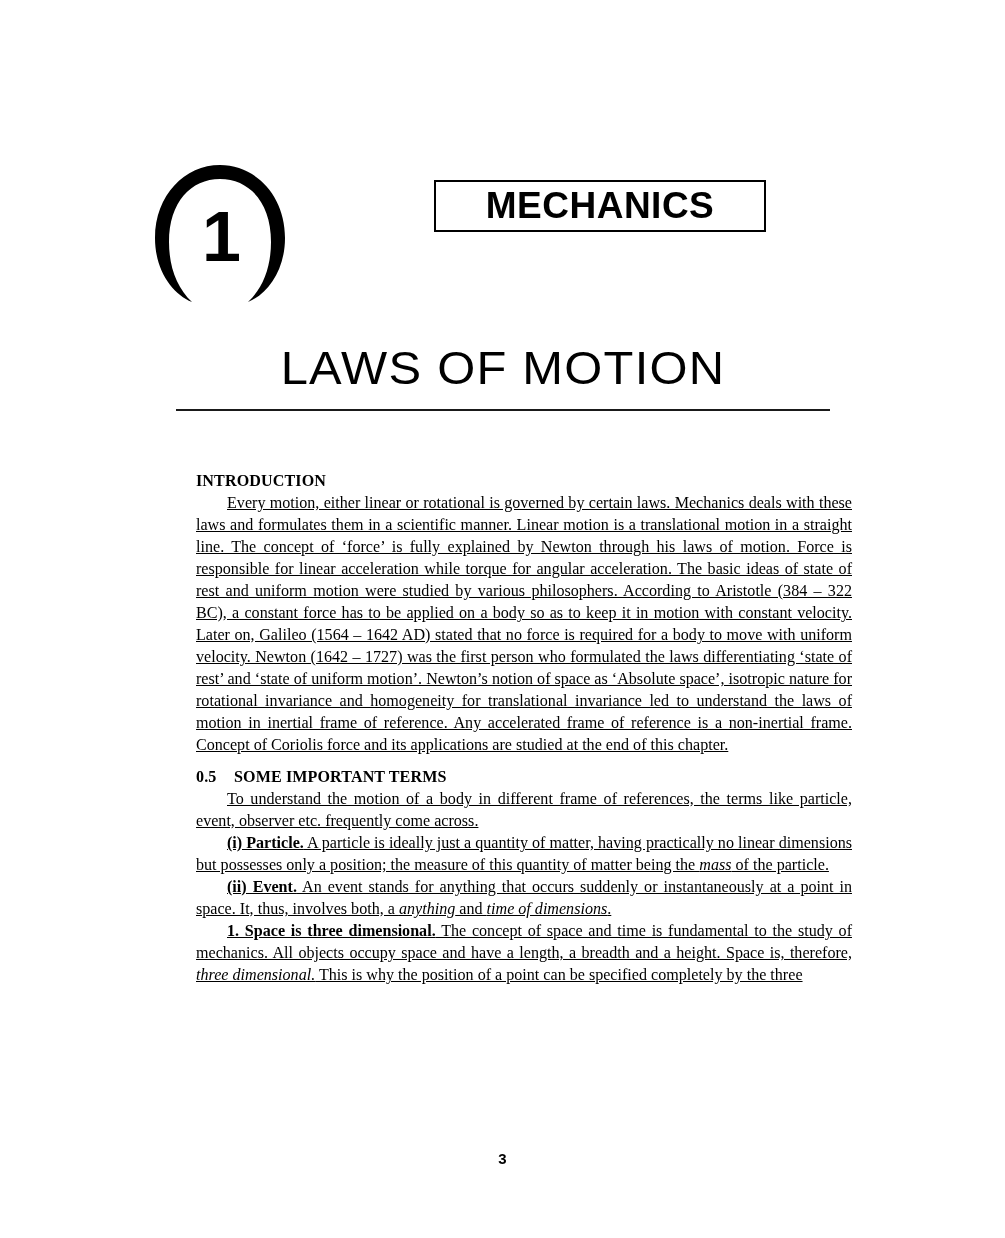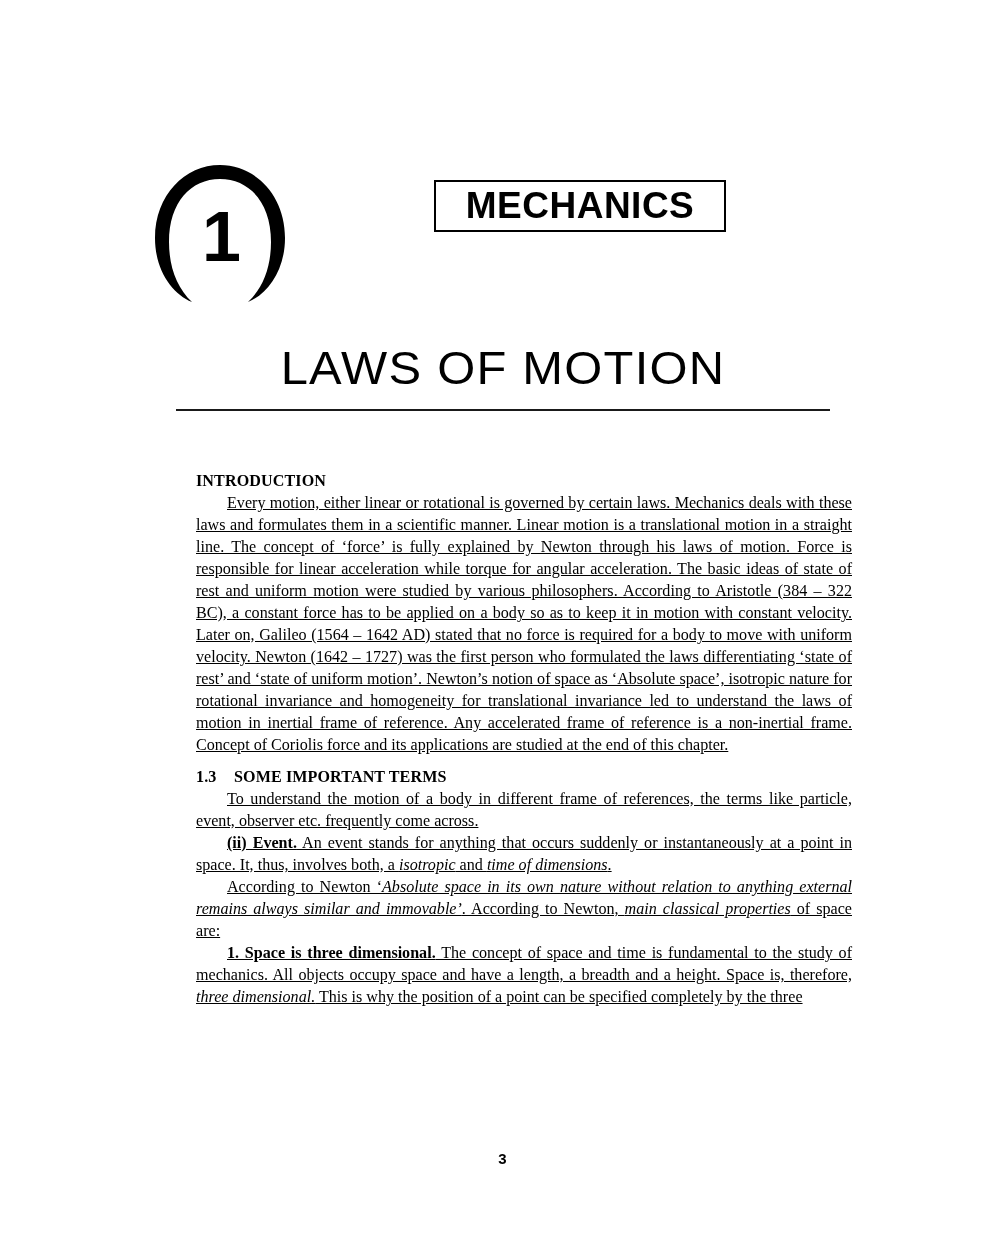--- a/index.html
+++ b/index.html
@@ -52,21 +52,21 @@
     padding-top: 4px;
     box-sizing: border-box;
     pointer-events: none;
   }
 
   
   .mechanics-box {
     position: absolute;
     left: 434px;
     top: 180px;
-    width: 292px;
+    width: 332px;
     height: 52px;
     border: 2px solid #000000;
     box-sizing: border-box;
     display: flex;
     align-items: center;
     justify-content: center;
     background: #ffffff;
   }
   .mechanics-label {
     font-family: "Liberation Sans", "DejaVu Sans", sans-serif;
@@ -186,30 +186,30 @@
 
   <div class="doc-title">LAWS OF MOTION</div>
   <div class="title-rule"></div>
 
   <div class="content">
 
     <div class="intro-heading">INTRODUCTION</div>
     <p class="para">Every motion, either linear or rotational is governed by certain laws. Mechanics deals with these laws and formulates them in a scientific manner. Linear motion is a translational motion in a straight line. The concept of ‘force’ is fully explained by Newton through his laws of motion. Force is responsible for linear acceleration while torque for angular acceleration. The basic ideas of state of rest and uniform motion were studied by various philosophers. According to Aristotle (384 – 322 BC), a constant force has to be applied on a body so as to keep it in motion with constant velocity. Later on, Galileo (1564 – 1642 AD) stated that no force is required for a body to move with uniform velocity. Newton (1642 – 1727) was the first person who formulated the laws differentiating ‘state of rest’ and ‘state of uniform motion’. Newton’s notion of space as ‘Absolute space’, isotropic nature for rotational invariance and homogeneity for translational invariance led to understand the laws of motion in inertial frame of reference. Any accelerated frame of reference is a non-inertial frame. Concept of Coriolis force and its applications are studied at the end of this chapter.</p>
 
     <div class="section-heading heading-gap">
-      <span class="sec-num">1.3</span><span>SOME IMPORTANT TERMS</span>
+      <span class="sec-num">0.5</span><span>SOME IMPORTANT TERMS</span>
     </div>
     <p class="para">To understand the motion of a body in different frame of references, the terms like particle, event, observer etc. frequently come across.</p>
 
-
-    <p class="para"><b>(ii) Event.</b><span> An event stands for anything that occurs suddenly or instantaneously at a point in space. It, thus, involves both, a </span><i>isotropic</i><span> and </span><i>time of dimensions</i><span>.</span></p>
-
-
-
-    <p class="para"><span>According to Newton ‘</span><i>Absolute space in its own nature without relation to anything external remains always similar and immovable’</i><span>. According to Newton, </span><i>main classical properties</i><span> of space are:</span></p>
+    <p class="para"><b>(i) Particle.</b><span> A particle is ideally just a quantity of matter, having practically no linear dimensions but possesses only a position; the measure of this quantity of matter being the </span><i>mass</i><span> of the particle.</span></p>
+
+    <p class="para"><b>(ii) Event.</b><span> An event stands for anything that occurs suddenly or instantaneously at a point in space. It, thus, involves both, a </span><i>anything</i><span> and </span><i>time of dimensions</i><span>.</span></p>
+
+
+
 
     <p class="para"><b>1. Space is three dimensional.</b><span> The concept of space and time is fundamental to the study of mechanics. All objects occupy space and have a length, a breadth and a height. Space is, therefore, </span><i>three dimensional.</i><span> This is why the position of a point can be specified completely by the three</span></p>
 
   </div>
 
   <div class="page-number">3</div>
 
 </div>
 
 </body></html>

